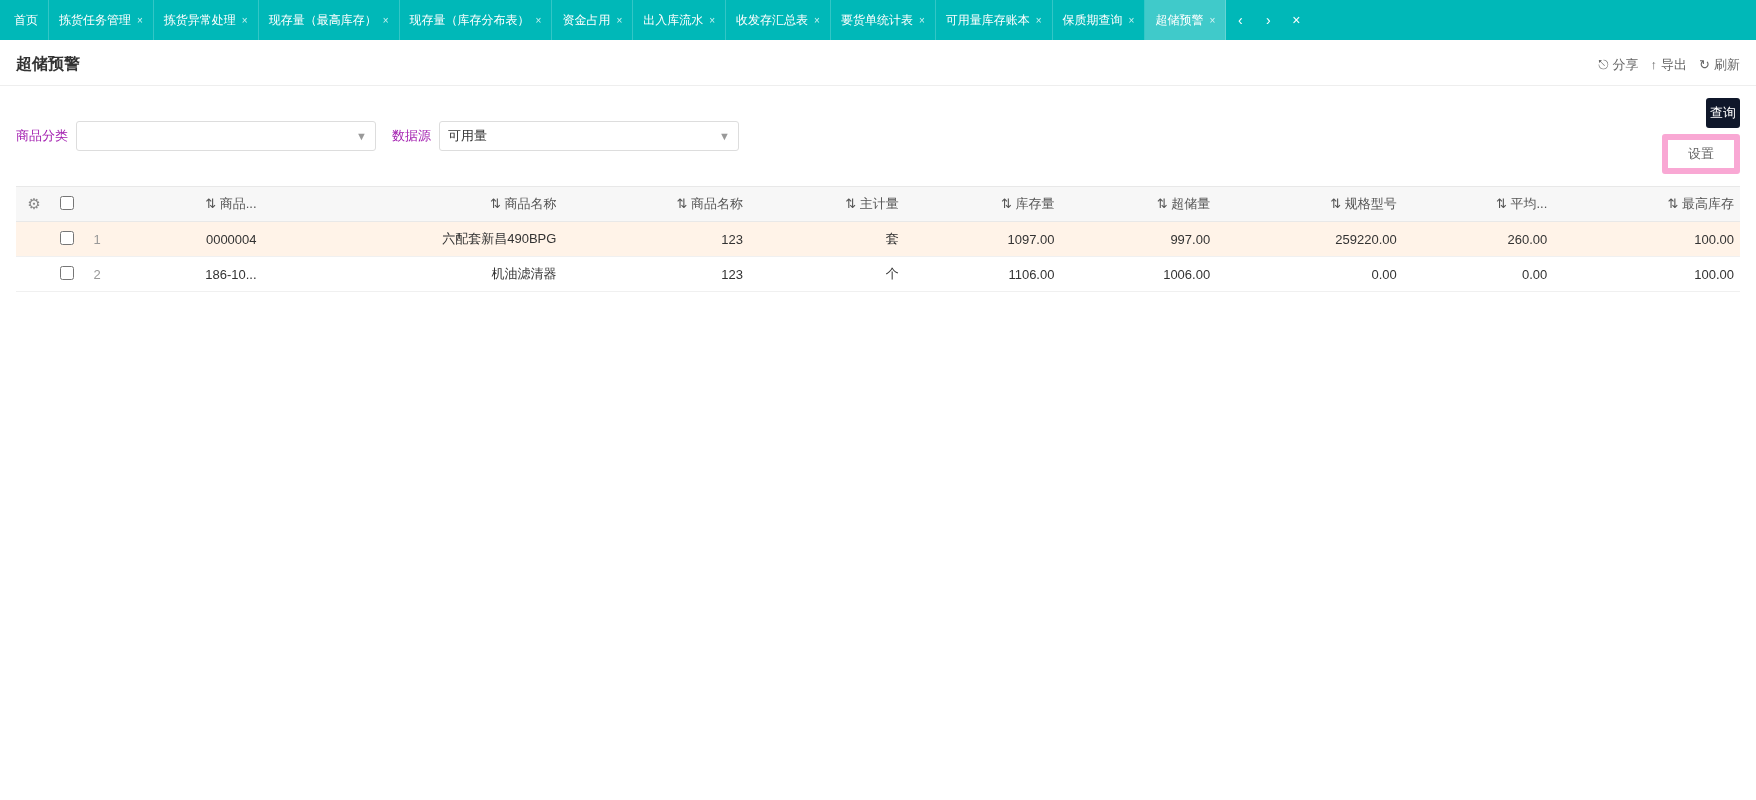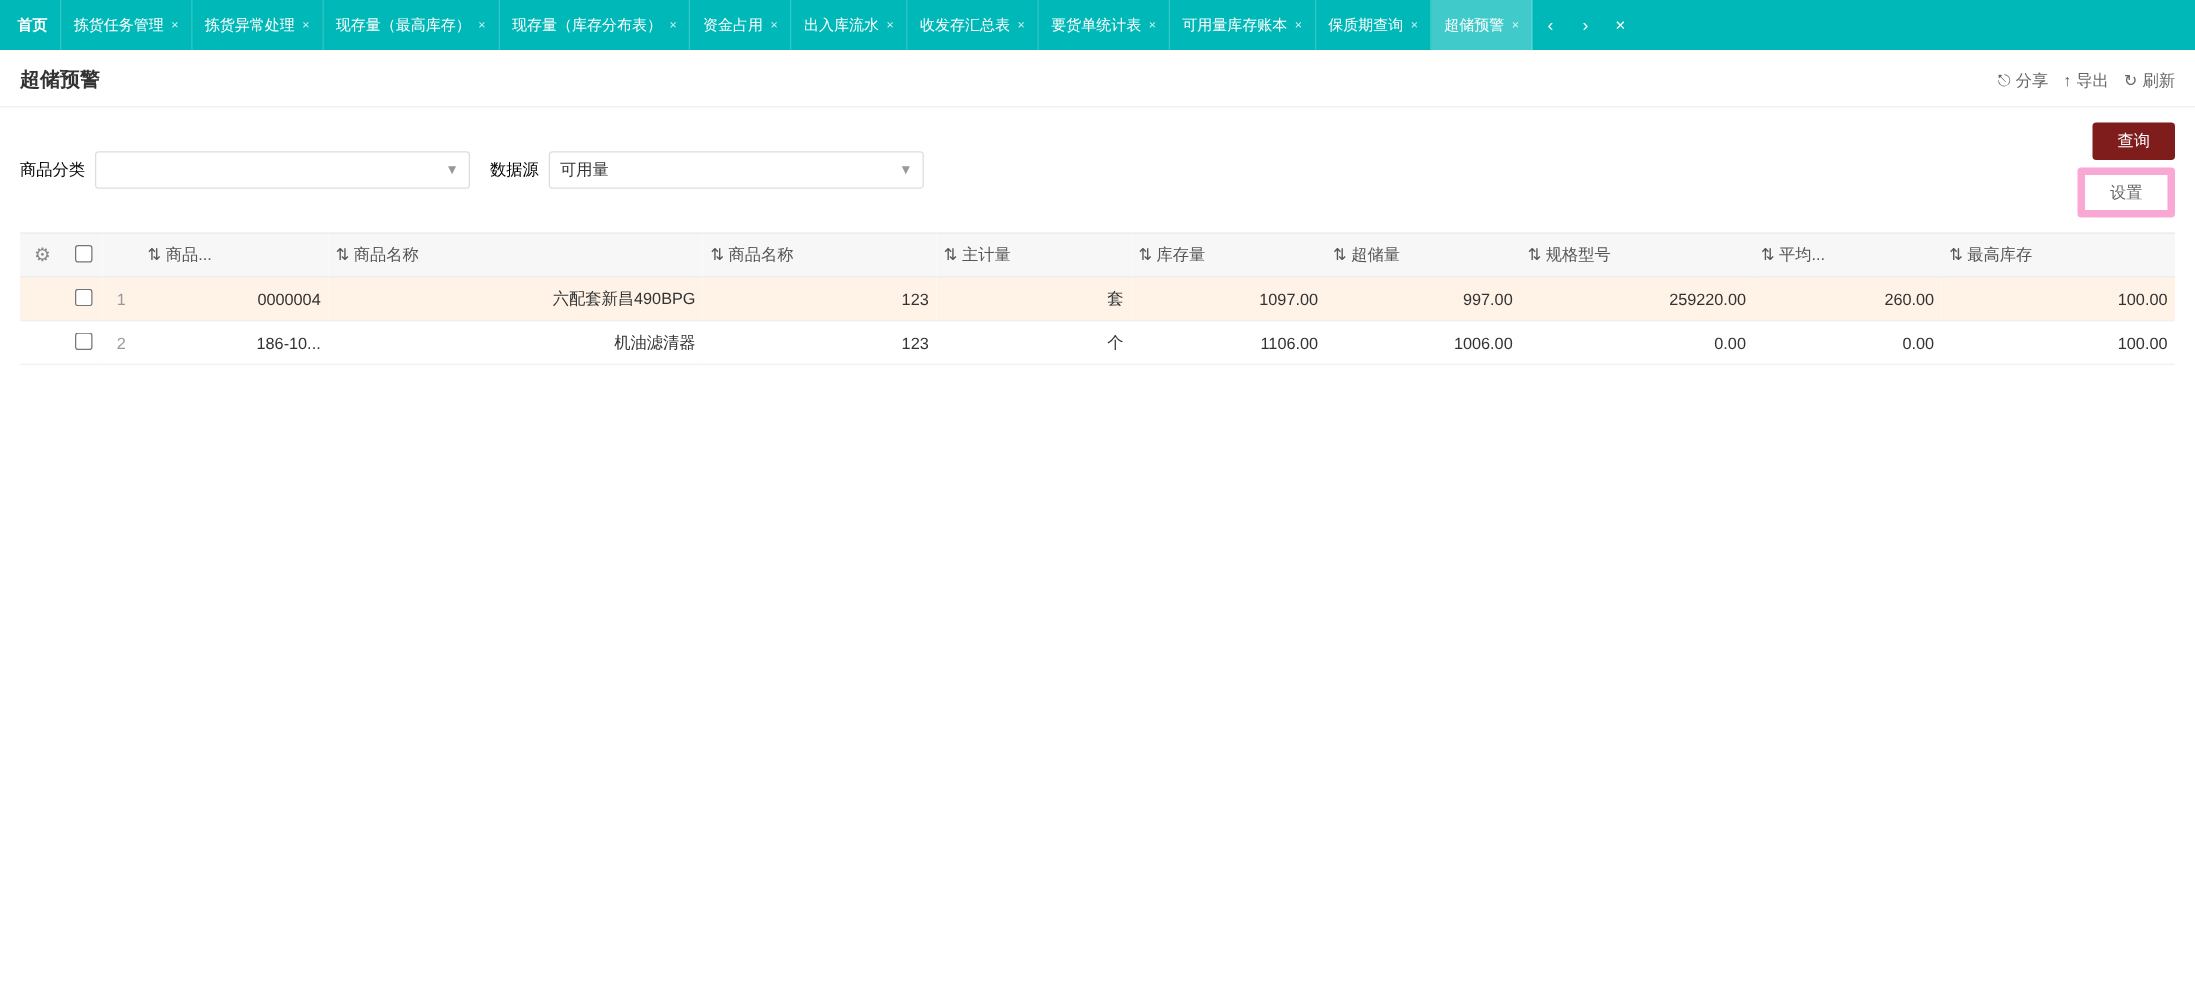--- a/index.html
+++ b/index.html
@@ -26,21 +26,21 @@
       border-right: 1px solid rgba(255,255,255,0.2);
       gap: 4px;
     }
     .nav-tab.active { background: rgba(255,255,255,0.25); }
     .nav-tab .close-x {
       font-size: 10px;
       opacity: 0.8;
       margin-left: 2px;
       cursor: pointer;
     }
-    .nav-tab.home { font-weight: bold; }
+    .nav-tab.home { font-weight: normal; }
     .nav-arrow {
       display: flex;
       align-items: center;
       justify-content: center;
       width: 28px;
       height: 40px;
       color: #fff;
       cursor: pointer;
       font-size: 14px;
       flex-shrink: 0;
@@ -87,21 +87,21 @@
       padding: 12px 16px;
       gap: 16px;
       flex-wrap: wrap;
     }
     .filter-item {
       display: flex;
       align-items: center;
       gap: 8px;
     }
     .filter-label {
-      color: #000000;
+      color: #a21caf;
       font-size: 13px;
       white-space: nowrap;
     }
     .filter-select {
       display: flex;
       align-items: center;
       border: 1px solid #ddd;
       border-radius: 3px;
       padding: 4px 8px;
       width: 220px;
@@ -110,25 +110,25 @@
       justify-content: space-between;
       font-size: 13px;
       height: 30px;
     }
     .filter-select-wide {
       width: 300px;
     }
     .filter-select .arrow { color: #999; font-size: 11px; }
 
     .btn-query {
-      background: #7f1d1d;
+      background: #0f172a;
       color: #fff;
       border: none;
       border-radius: 3px;
-      padding: 6px 20px;
+      padding: 6px 4px;
       font-size: 13px;
       cursor: pointer;
       margin-left: auto;
     }
 
     .btn-settings {
       background: #fff;
       color: #666;
       border: 6px solid #f9a8d4;
       border-radius: 3px;
@@ -155,21 +155,21 @@
       border-collapse: collapse;
       font-size: 13px;
     }
     thead tr {
       background: #f7f7f7;
       border-top: 1px solid #e8e8e8;
       border-bottom: 1px solid #e8e8e8;
     }
     thead th {
       padding: 8px 6px;
-      text-align: left;
+      text-align: right;
       font-weight: normal;
       color: #555;
       white-space: nowrap;
       border-right: none;
       position: relative;
     }
     tbody tr {
       border-bottom: 1px solid #f0f0f0;
     }
     tbody tr.highlighted { background: #fff3e8; }

